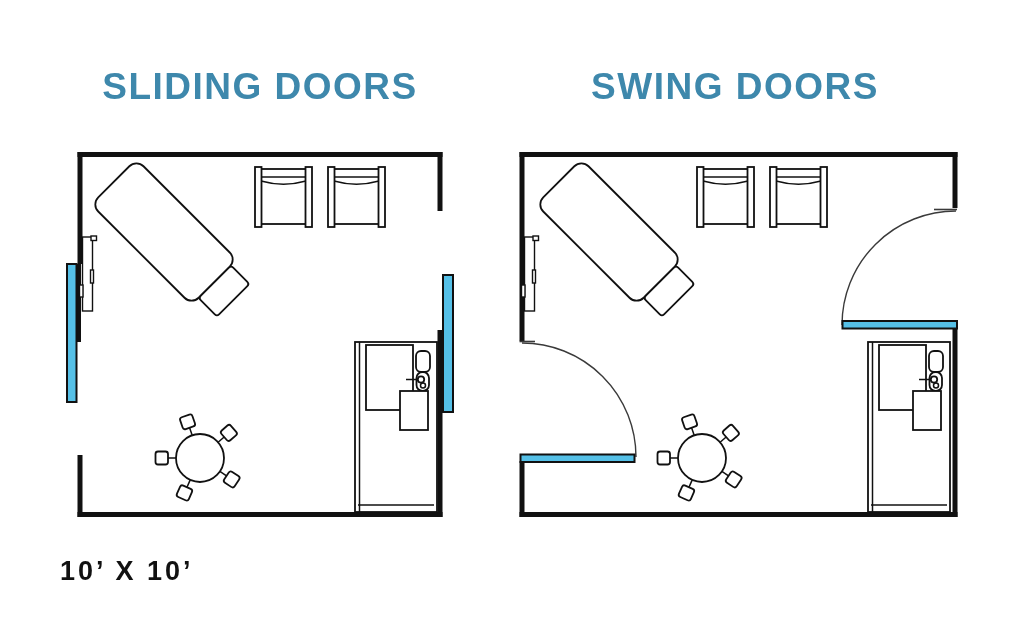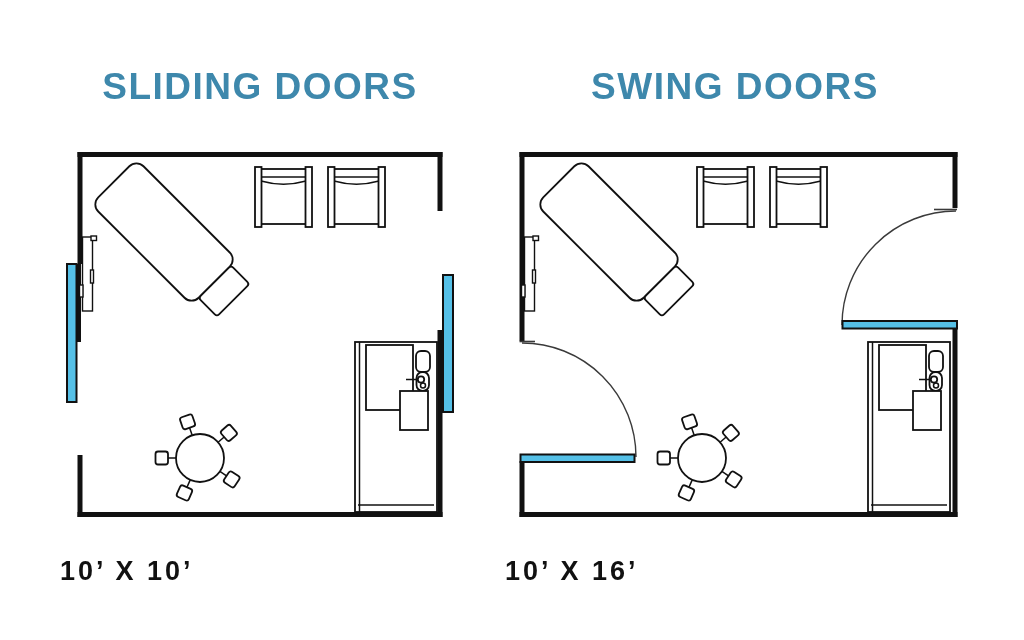--- a/index.html
+++ b/index.html
@@ -199,15 +199,14 @@
       <path class="furn-line" d="M414,234.5 H429"></path>
       <rect class="furn" x="424.5" y="227" width="12.5" height="19" rx="6"></rect>
       <circle class="furn" cx="429" cy="234.5" r="3.2"></circle>
       <circle class="furn-line" cx="431" cy="240.5" r="2.5"></circle>
       <rect class="furn" x="408" y="246" width="28" height="39"></rect>
       <path class="furn-line" d="M366,360 H442"></path>
     </g>
   </svg>
 
   <div class="dim left">10’ X 10’</div>
-  <div class="dim right">10’ X 16’</div>
 
 </div>
 
 </body></html>

